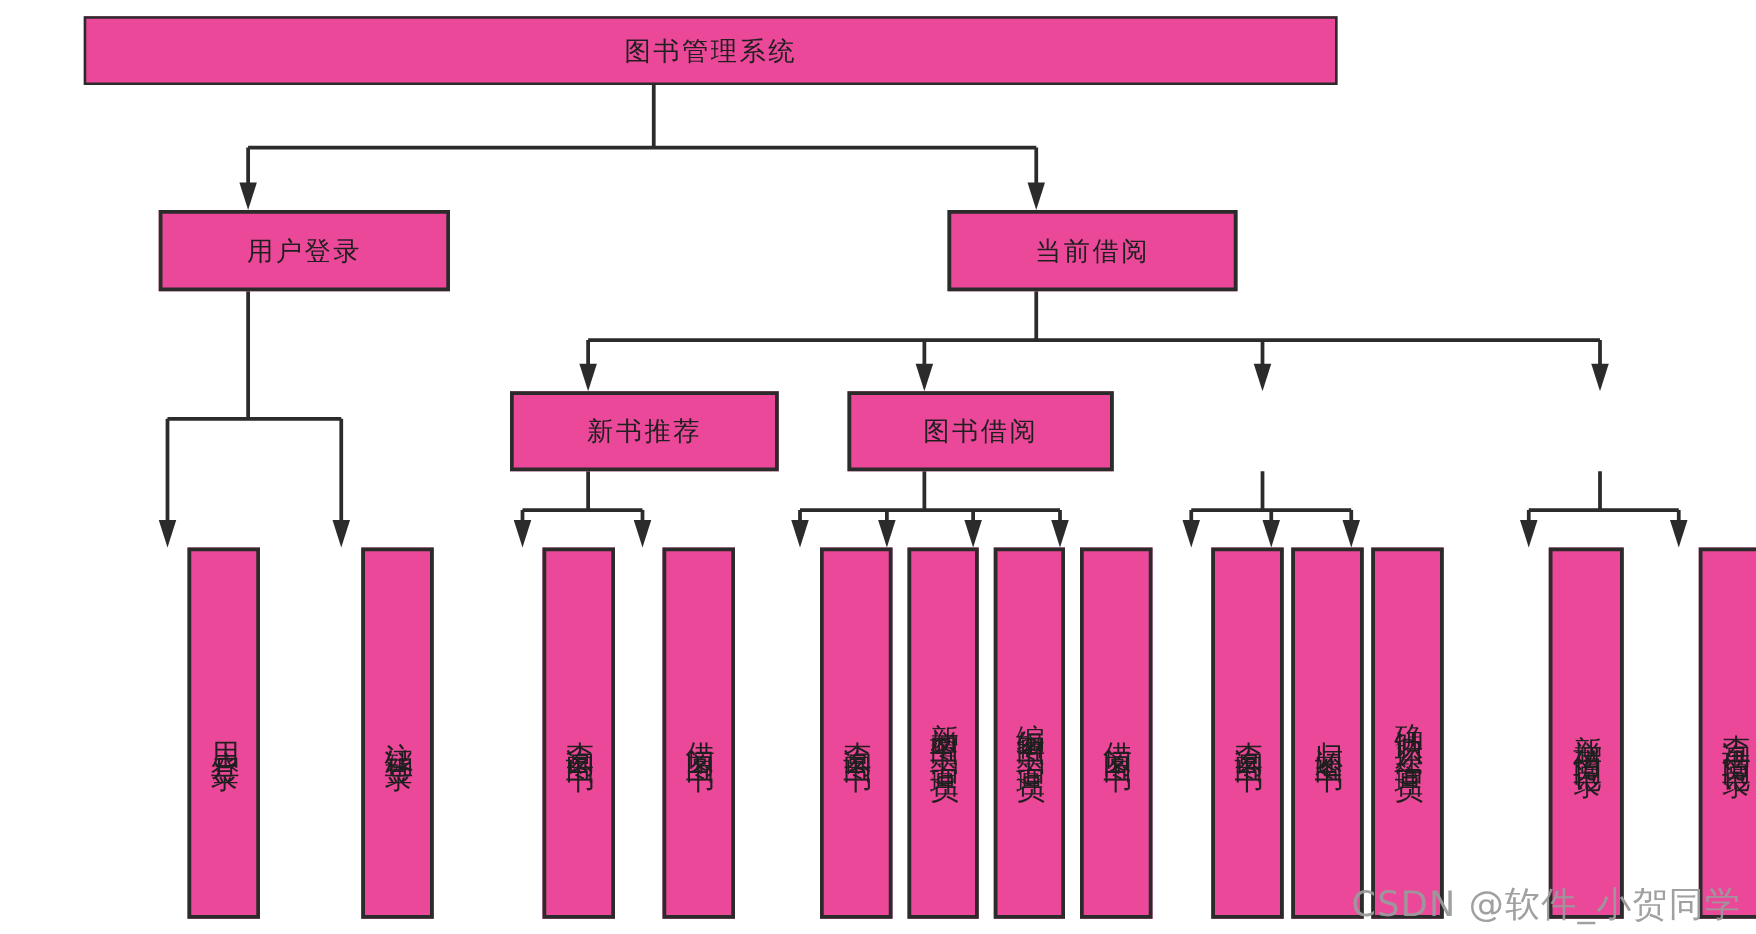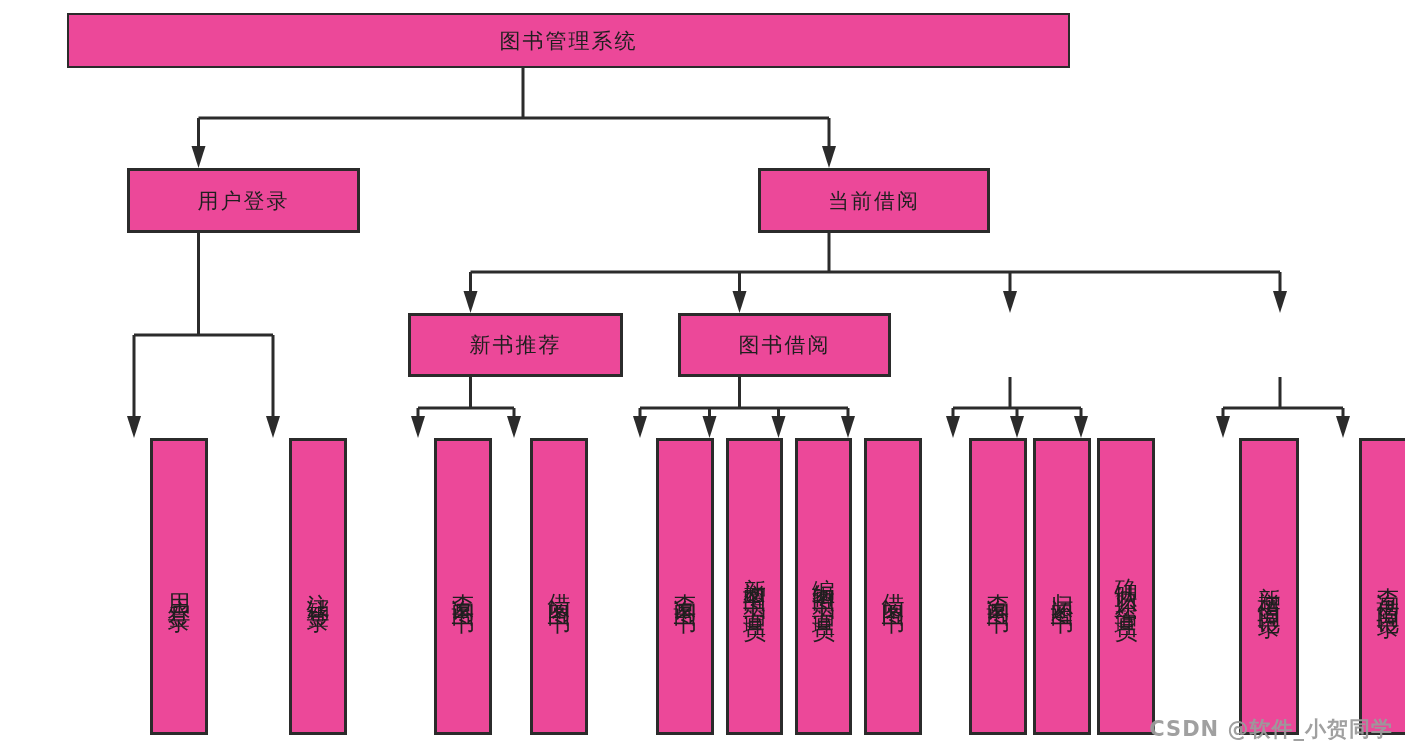--- a/index.html
+++ b/index.html
@@ -31,25 +31,24 @@
     writing-mode:vertical-rl;
     text-orientation:mixed;
     font-size:23px;
     letter-spacing:6px;
     line-height:1;
     white-space:normal;
   }
   .watermark{
     position:absolute;
     right:12px;bottom:4px;
-    font-size:21px;
+    font-size:28px;
     color:rgba(155,155,155,0.95);
     letter-spacing:1px;
     white-space:nowrap;
-    font-weight:bold;
   }
 </style>
 </head>
 <body>
 
 <div class="canvas">
 
   <svg class="connectors" viewBox="0 0 1405 747" xmlns="http://www.w3.org/2000/svg" aria-hidden="true">
     <path d="M523 67 V118 M198.5 118 H829 M198.5 118 V148 M829 118 V148
              M198.5 233 V335 M134 335 H273 M134 335 V418 M273 335 V418

